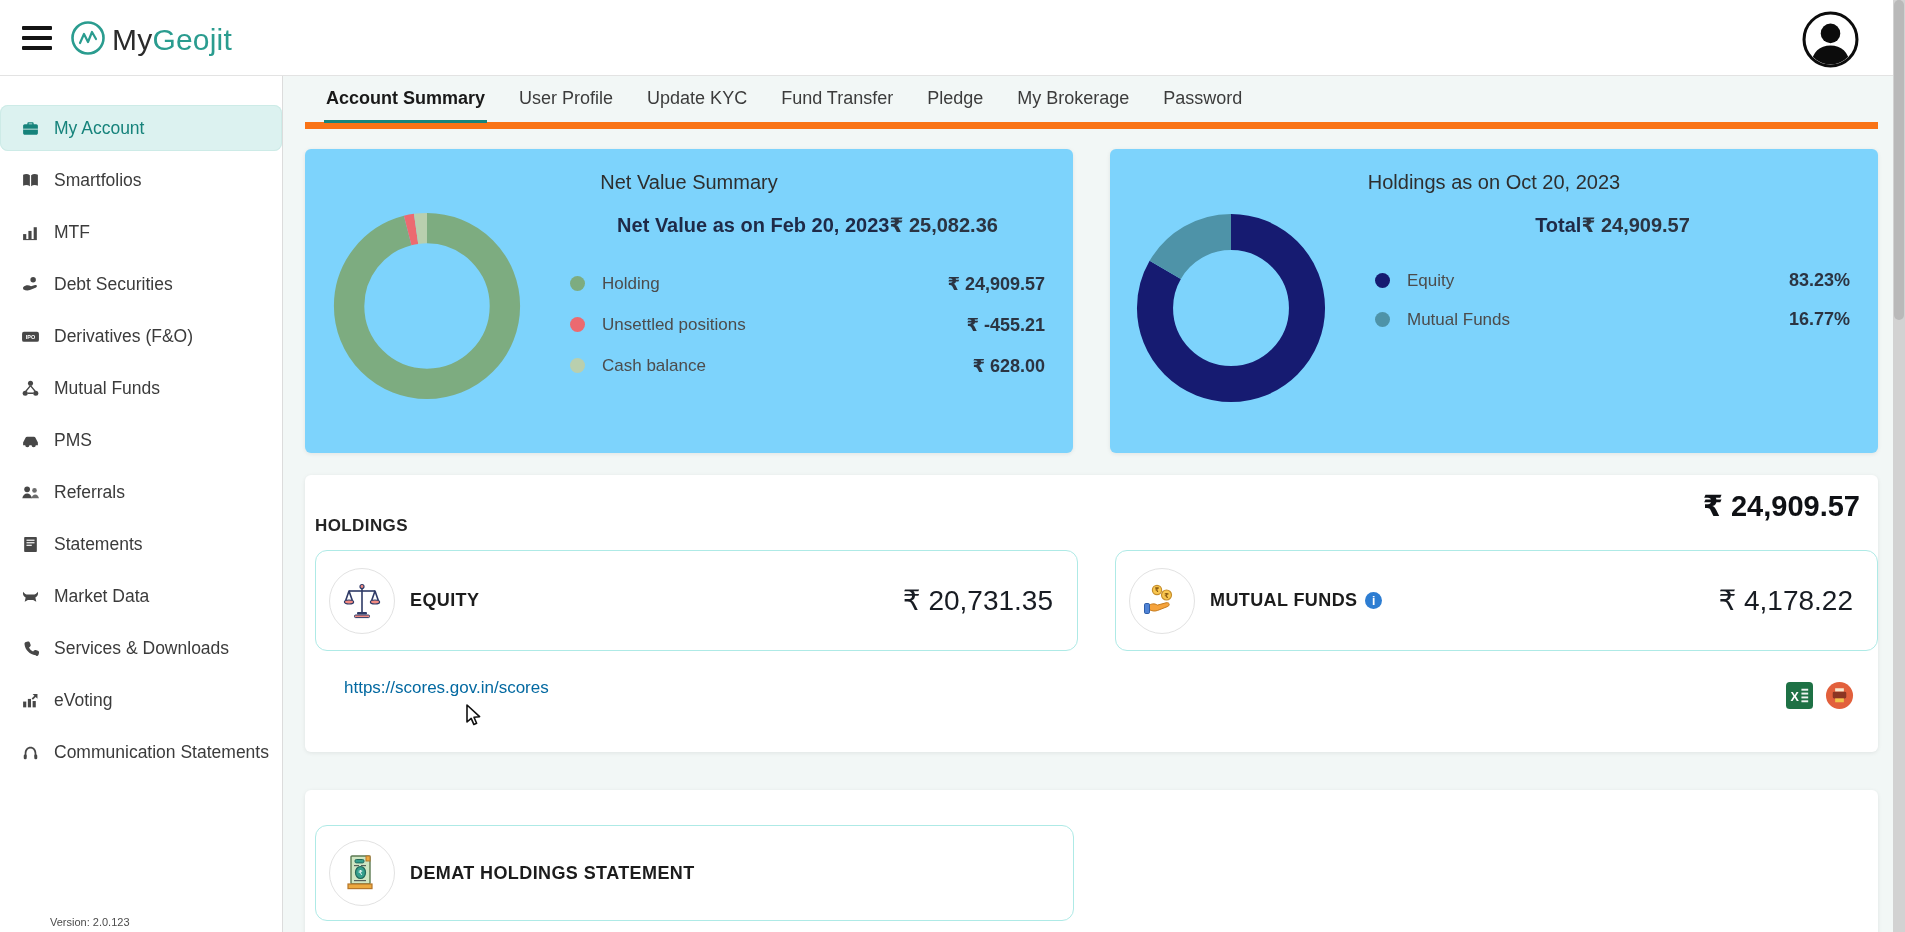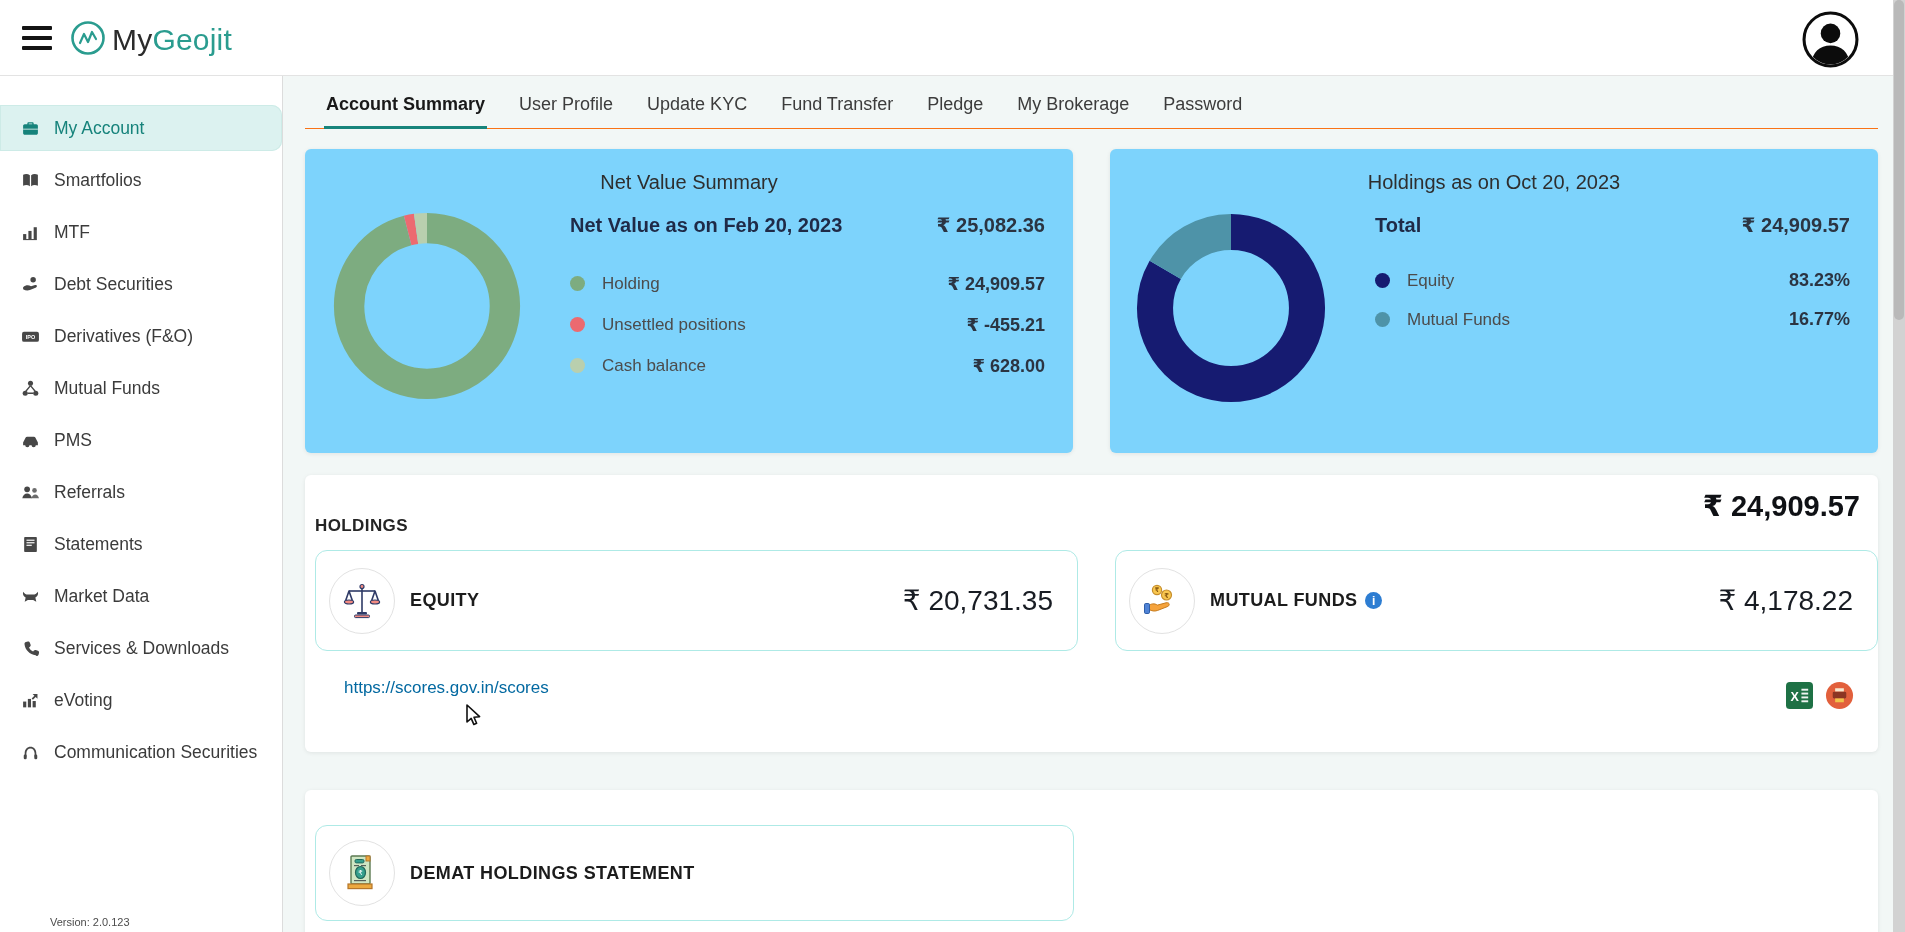--- a/index.html
+++ b/index.html
@@ -14,37 +14,37 @@
   .brand-text { font-size:30px; letter-spacing:.2px; }
   .brand-text .pfx { color:#2b2b2b; }
   .brand-text .sfx { color:#2a9c8f; }
   .avatar { position:absolute; right:46px; top:11px; width:57px; height:57px; cursor:pointer; }
 
   
   .sidebar { position:absolute; top:76px; left:0; width:283px; bottom:0; background:#fff; border-right:1px solid #dcdcdc; z-index:4; }
   .side-list { padding-top:29px; }
   .side-item { height:46px; margin-bottom:6px; display:flex; align-items:center; padding-left:20px; gap:14px; font-size:17.5px; color:#3b3b3b; cursor:pointer; border-radius:0 10px 10px 0; }
   .side-item .sicon { width:20px; height:20px; flex:0 0 20px; display:flex; align-items:center; justify-content:center; color:#474747; }
-  .side-item.active { background:#dcf2f0; color:#16837b; box-shadow:inset 0 0 0 1px #cdebe7; }
+  .side-item.active { background:#dcf2f0; color:#16837b; box-shadow:inset 0 0 0 1px #cdebe7;border-radius:8px; }
   .side-item.active .sicon { color:#16837b; }
   .version { position:absolute; left:6px; bottom:4px; font-size:11px; color:#4c4c4c;margin-left:44px; }
 
   
   .main { position:absolute; top:76px; left:283px; right:12px; bottom:0; padding:0 15px 0 22px; }
-  .tabbar { height:53px; display:flex; align-items:flex-end; gap:30px; padding-left:19px; border-bottom:1px solid #f97316; }
+  .tabbar { height:53px; display:flex; align-items:flex-end; gap:30px; padding-left:19px; border-bottom:7px solid #f97316; }
   .tab { position:relative; font-size:18px; color:#3c3c3c; padding:0 2px 13px 2px; cursor:pointer; white-space:nowrap; }
   .tab.active { color:#191919; font-weight:700; }
   .tab.active::after { content:""; position:absolute; left:0; right:0; bottom:-1px; height:3px; background:#17847b; }
 
   .cards-row { display:flex; gap:37px; margin-top:20px; }
   .card { position:relative; flex:1 1 0; height:304px; background:#7dd3fc; border-radius:6px; box-shadow:0 1px 4px rgba(0,0,0,.08); }
   .card-title { text-align:center; padding-top:22px; font-size:20px; color:#2e2e2e; }
   .donut { position:absolute; left:27px; top:62px; width:190px; height:190px; }
   .nv-right { position:absolute; left:265px; right:28px; top:64px; }
-  .nv-sub { display:flex; justify-content:space-between; align-items:baseline; }
+  .nv-sub { display:flex; justify-content:center; align-items:baseline; }
   .nv-sub-label { font-size:20px; font-weight:700; color:#1f2a47; }
   .nv-sub-val { font-size:20px; font-weight:600; color:#2b3442; }
   .legend { margin-top:26px; }
   .legend-row { display:flex; align-items:center; height:41px; }
   .dot { width:15px; height:15px; border-radius:50%; flex:0 0 15px; margin-right:17px; }
   .legend-label { font-size:17px; color:#4c4c4c; }
   .legend-val { margin-left:auto; font-size:18px; font-weight:600; color:#2b3442; }
   .h-legend { margin-top:24px; }
   .h-legend .legend-row { height:39px; }
 
@@ -227,21 +227,21 @@
       <span class="slabel">eVoting</span>
     </div>
     <div class="side-item">
       <span class="sicon">
           <svg width="19" height="19" viewBox="0 0 18 18" fill="currentColor">
             <path d="M3.5 13v-3.2C3.5 6 6 3.6 9 3.6s5.5 2.4 5.5 6.2V13h-1.6V9.8c0-2.9-1.8-4.7-3.9-4.7S5.1 6.9 5.1 9.8V13z"></path>
             <rect x="2.6" y="10.8" width="2.8" height="4.6" rx="1.2"></rect>
             <rect x="12.6" y="10.8" width="2.8" height="4.6" rx="1.2"></rect>
           </svg>
         </span>
-      <span class="slabel">Communication Securities</span>
+      <span class="slabel">Communication Statements</span>
     </div>
   </div>
   <div class="version">Version: 2.0.123</div>
 </nav>
 
 <main class="main">
 
   <div class="tabbar">
     <div class="tab active">Account Summary</div>
     <div class="tab">User Profile</div>

